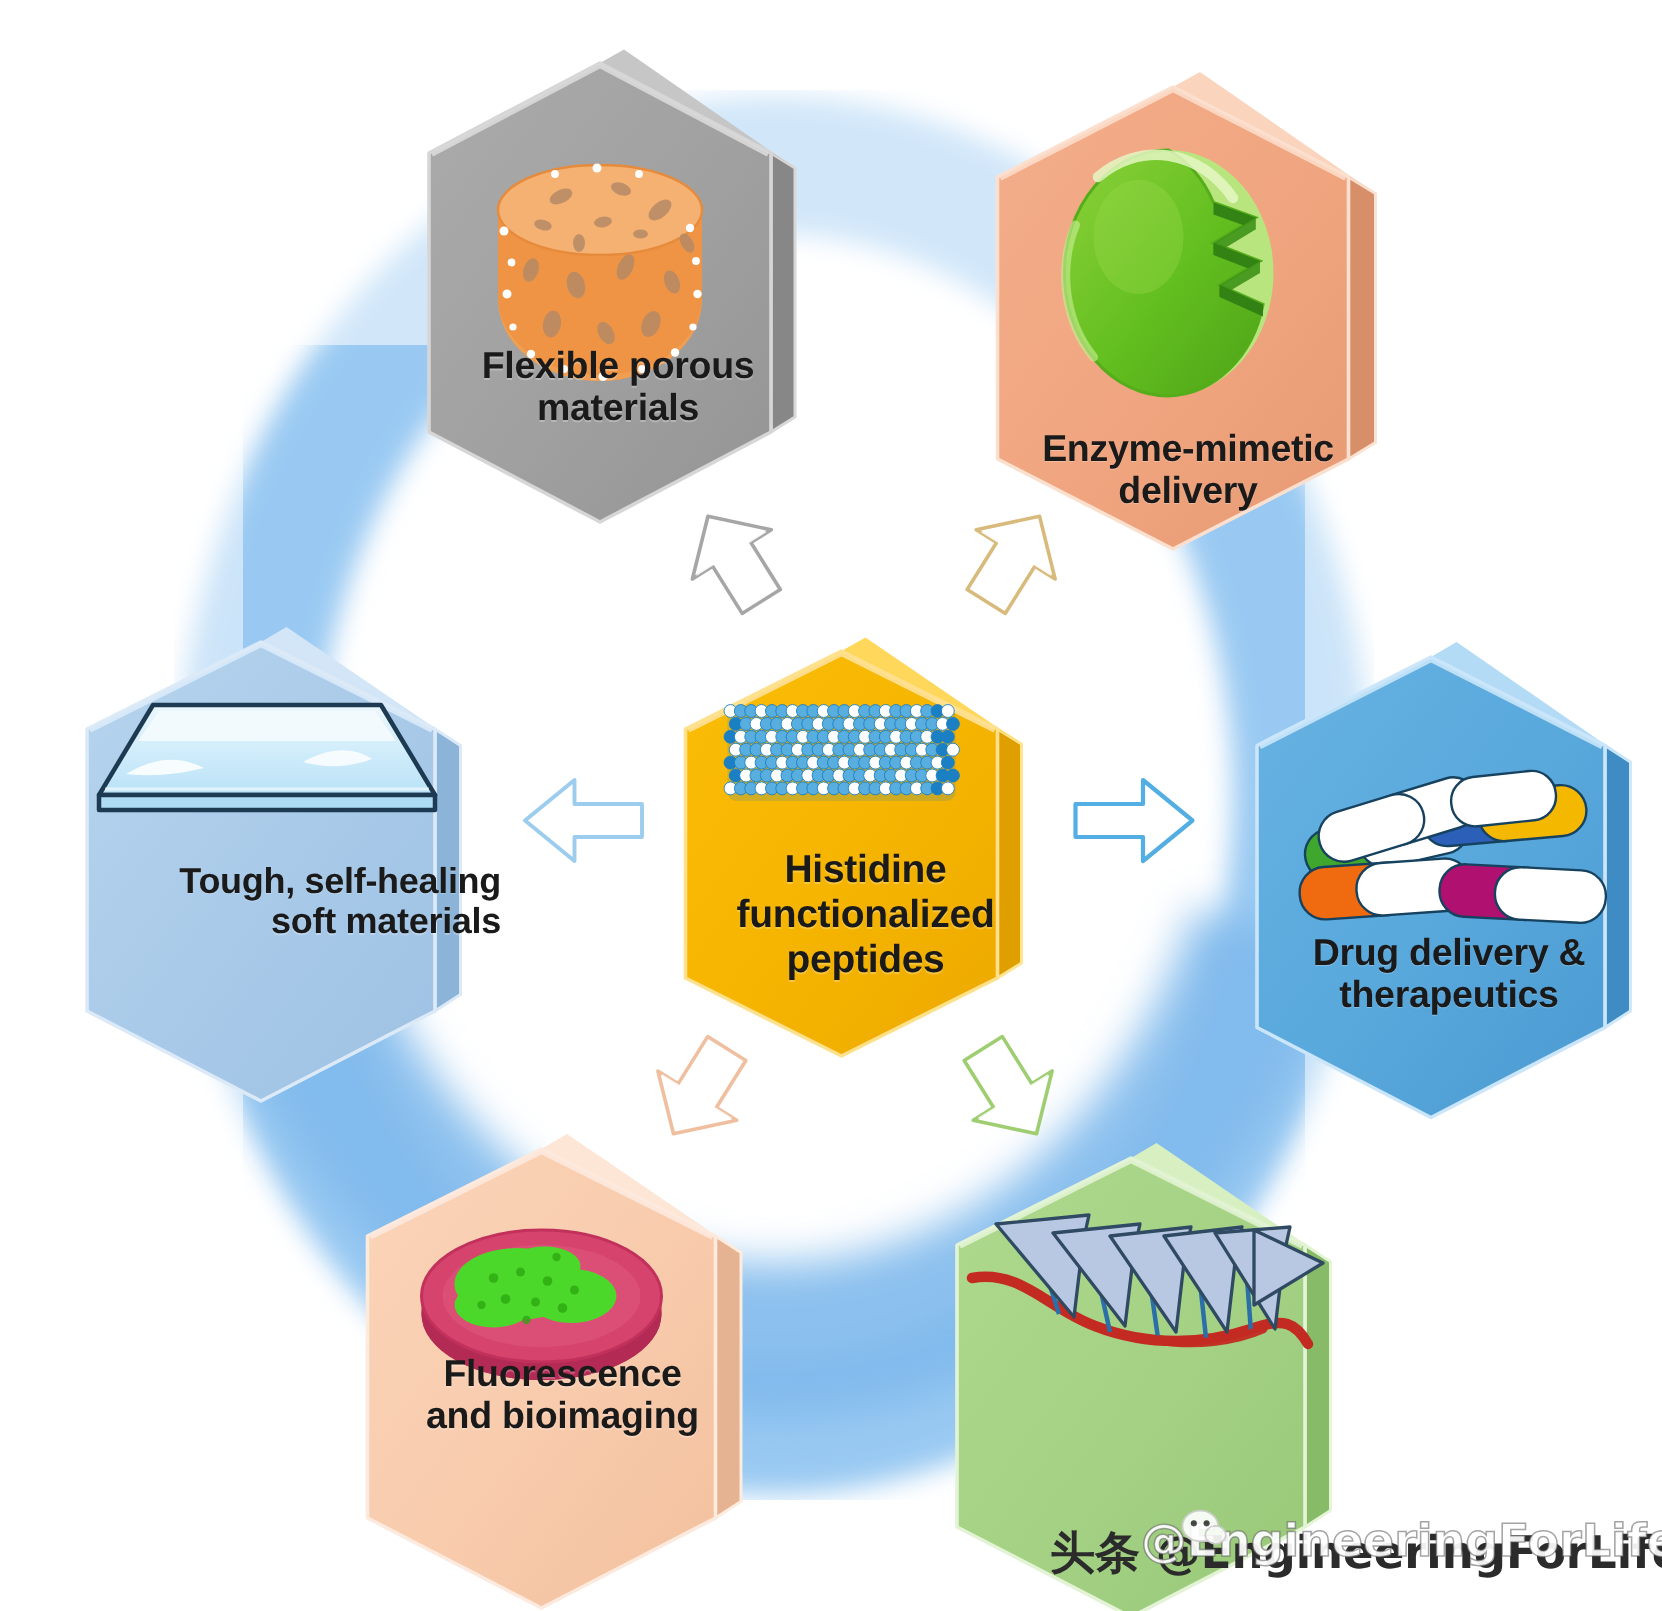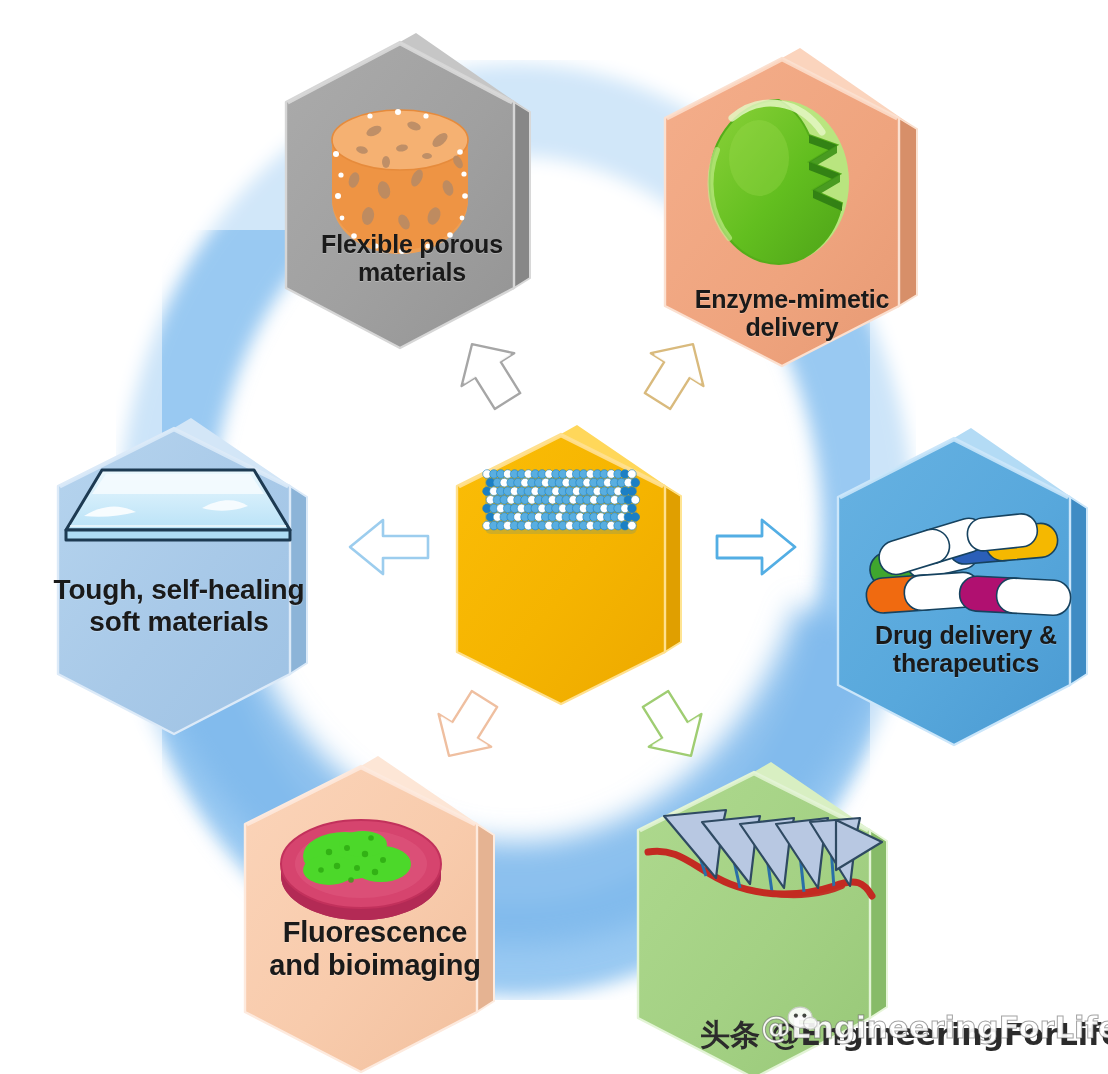--- a/index.html
+++ b/index.html
@@ -413,21 +413,21 @@
             <circle cx="158" cy="108" r="3"></circle>
           <circle cx="112" cy="114" r="3.2"></circle>
             <circle cx="132" cy="116" r="3"></circle>
           <circle cx="150" cy="120" r="3.2"></circle>
             <circle cx="96" cy="118" r="2.8"></circle>
           <circle cx="126" cy="128" r="2.8"></circle>
             <circle cx="146" cy="86" r="2.8"></circle>
         </g>
       </g>
     </svg>
-    <div class="hex-label" style="top:164px; font-size:29px;">Fluorescence
+    <div class="hex-label" style="top:150px; font-size:25px;">Fluorescence
 and bioimaging</div>
   </div>
 
   <div class="hex" style="left:24px; top:412px; width:310px; height:330px;">
     <svg width="310" height="330" viewBox="0 0 310 330">
       <defs>
         <linearGradient id="gFaceLBlue" x1="0" y1="0" x2="1" y2="1">
           <stop offset="0%" stop-color="#b6d4ee"></stop>
           <stop offset="55%" stop-color="#a8c9e8"></stop>
           <stop offset="100%" stop-color="#9ec2e4"></stop>
@@ -450,21 +450,21 @@
         <path d="M42 118 L266 118 L266 128 L42 128 Z" fill="#aedcf5" stroke="#1d3a52" stroke-width="3" stroke-linejoin="round"></path>
 
         <path d="M82 62 L226 62 L240 82 L68 82 Z" fill="#f4fbfe" opacity=".9"></path>
 
         <path d="M60 104 C80 92, 96 92, 112 100 C96 104, 78 106, 60 104 Z" fill="#ffffff" opacity=".85"></path>
         <path d="M178 96 C196 86, 212 86, 224 94 C208 100, 192 100, 178 96 Z" fill="#ffffff" opacity=".8"></path>
 
         <path d="M46 114 L262 114" stroke="#ffffff" stroke-width="2" opacity=".6"></path>
       </g>
     </svg>
-    <div class="hex-label" style="top:162px; font-size:28px;">Tough, self-healing
+    <div class="hex-label" style="top:162px; font-size:24px;text-align:right;">Tough, self-healing
 soft materials</div>
   </div>
 
   <div class="hex" style="left:437px; top:424px; width:280px; height:290px;">
     <svg width="280" height="290" viewBox="0 0 280 290">
       <defs>
         <linearGradient id="gFaceYellow" x1="0" y1="0" x2="1" y2="1">
           <stop offset="0%" stop-color="#fbbd07"></stop>
           <stop offset="55%" stop-color="#f5b400"></stop>
           <stop offset="100%" stop-color="#eda900"></stop>
@@ -629,20 +629,23 @@
             <circle cx="153.5" cy="101.6" r="4.3" fill="#ffffff" stroke="#1b7fc4" stroke-width="0.6"></circle>
             <circle cx="160.4" cy="101.6" r="4.3" fill="#59aee0" stroke="#1b7fc4" stroke-width="0.6"></circle>
             <circle cx="167.3" cy="101.6" r="4.3" fill="#59aee0" stroke="#1b7fc4" stroke-width="0.6"></circle>
             <circle cx="174.2" cy="101.6" r="4.3" fill="#ffffff" stroke="#1b7fc4" stroke-width="0.6"></circle>
             <circle cx="181.1" cy="101.6" r="4.3" fill="#59aee0" stroke="#1b7fc4" stroke-width="0.6"></circle>
             <circle cx="188.0" cy="101.6" r="4.3" fill="#1b7fc4" stroke="#1b7fc4" stroke-width="0.6"></circle>
             <circle cx="194.9" cy="101.6" r="4.3" fill="#ffffff" stroke="#1b7fc4" stroke-width="0.6"></circle>
           </g>
       </g>
     </svg>
+    <div class="hex-label" style="top:140px; font-size:26px; line-height:1.16;">Histidine
+functionalized
+peptides</div>
   </div>
 
   <div class="watermark">
     <span class="wm-text">头条 @EngineeringForLife</span>
     <span class="wm-ghost">@EngineeringForLife</span>
     <svg class="wm-badge" viewBox="0 0 40 34">
       <ellipse cx="19" cy="15" rx="14" ry="12" fill="#ffffff" stroke="#cfcfcf" stroke-width="1.4"></ellipse>
       <ellipse cx="31" cy="22" rx="8" ry="7" fill="#ffffff" stroke="#cfcfcf" stroke-width="1.4"></ellipse>
       <circle cx="14" cy="13" r="2.4" fill="#3a3a3a"></circle>
       <circle cx="24" cy="13" r="2.4" fill="#3a3a3a"></circle>

